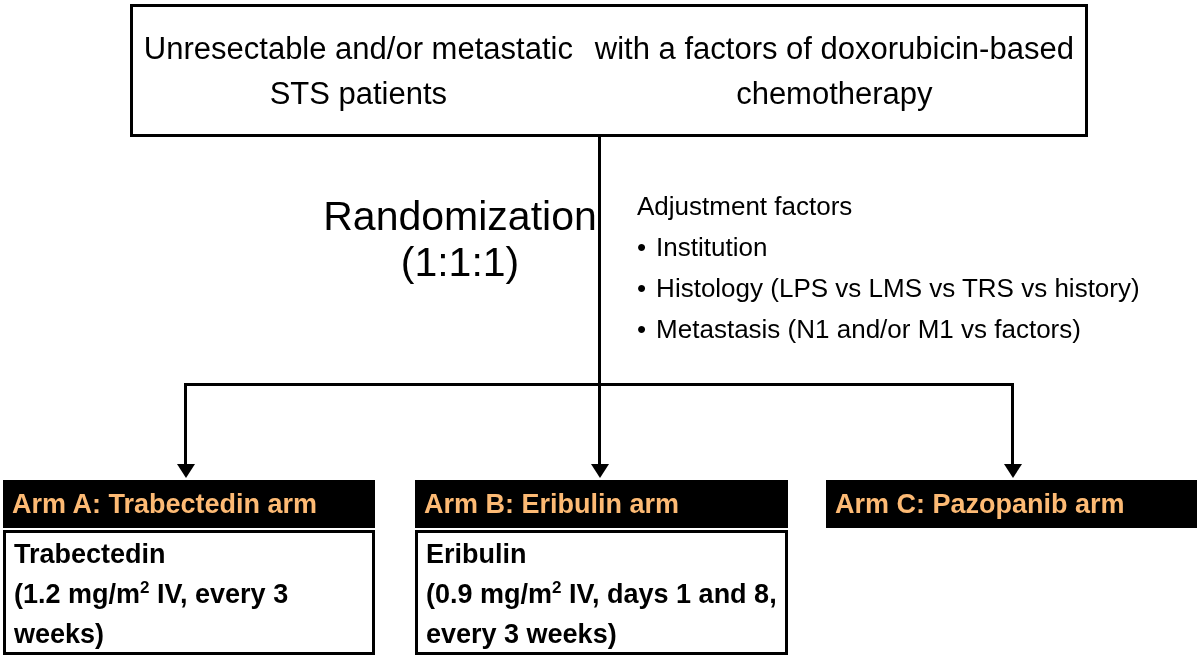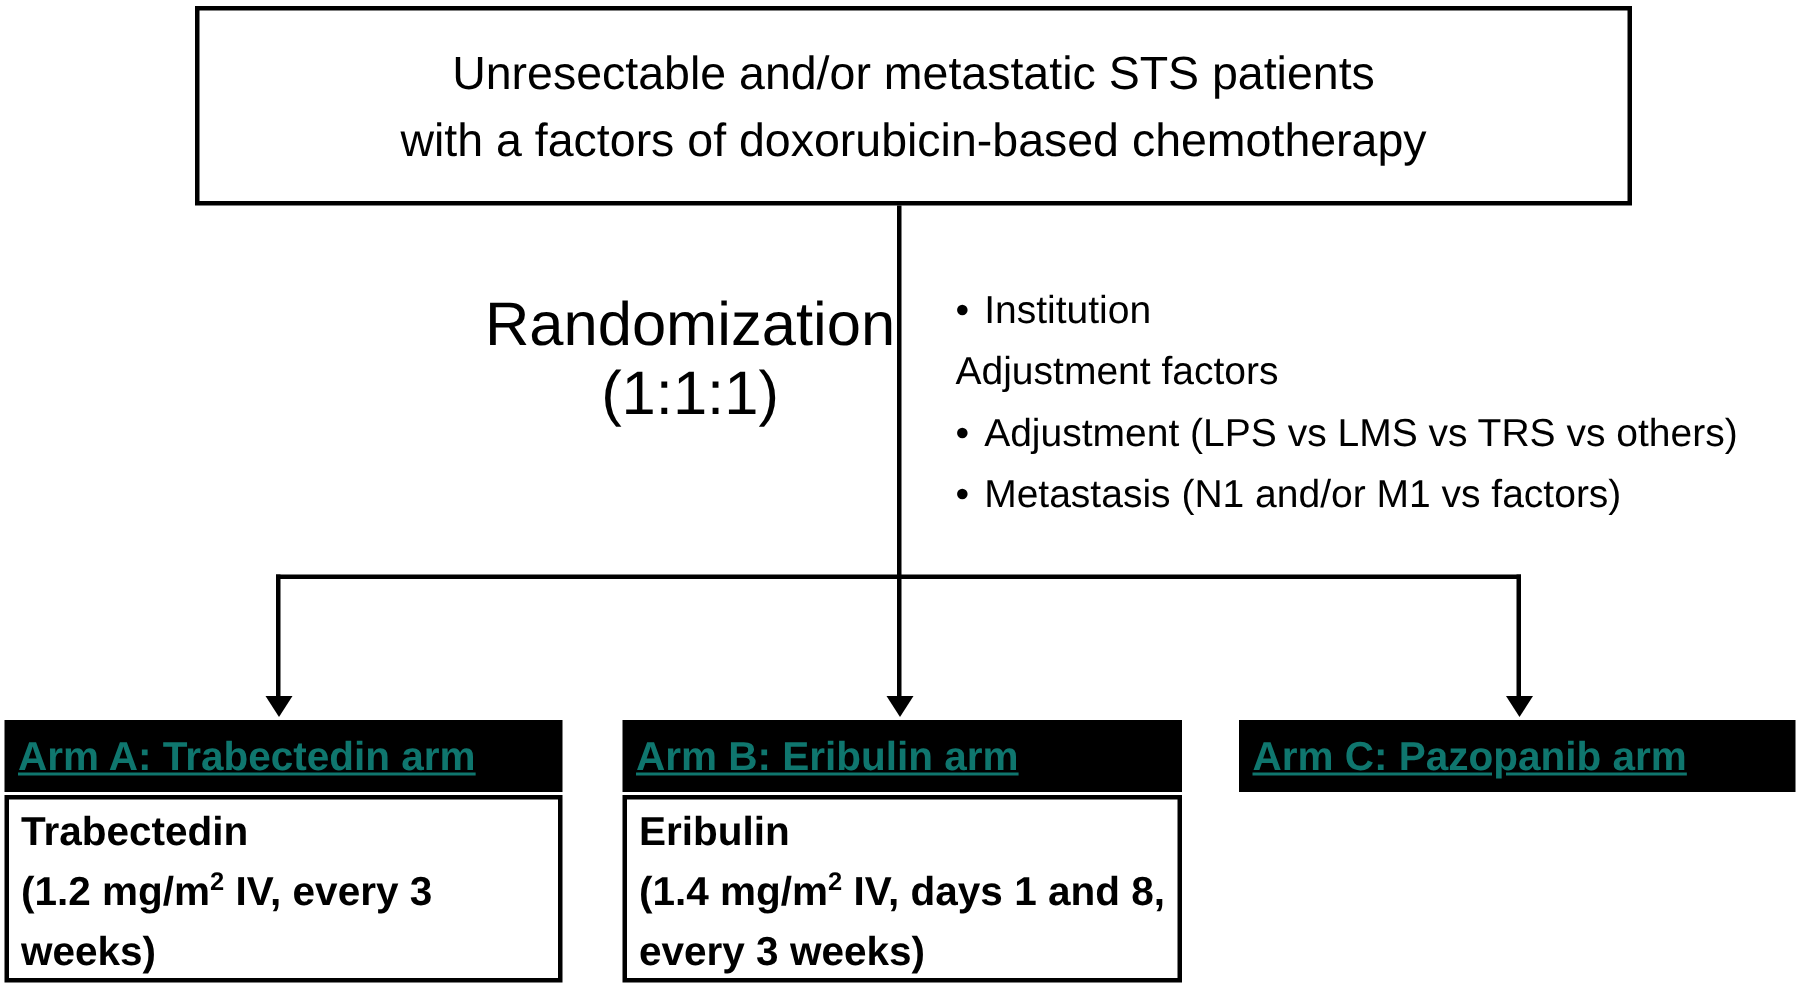--- a/index.html
+++ b/index.html
@@ -21,21 +21,21 @@
   
   .top-box {
     position: absolute;
     left: 130px;
     top: 4px;
     width: 958px;
     height: 133px;
     border: 3px solid #000000;
     box-sizing: border-box;
     display: flex;
-    flex-direction: column;
+    flex-direction: row;
     justify-content: center;
     align-items: center;
     text-align: center;
     font-size: 31px;
     line-height: 45px;
   }
 
   
   .line {
     position: absolute;
@@ -88,29 +88,28 @@
     position: absolute;
     top: 480px;
     box-sizing: border-box;
   }
   .arm-a { left: 3px;   width: 372px; }
   .arm-b { left: 415px; width: 373px; }
   .arm-c { left: 826px; width: 371px; }
 
   .arm-header {
     background: #000000;
-    color: #0f766e;
+    color: #fdba74;
     font-weight: bold;
     font-size: 27px;
     height: 48px;
     display: flex;
     align-items: center;
     padding-left: 9px;
     box-sizing: border-box;
-    text-decoration: underline;
   }
   .arm-body {
     margin-top: 2px;
     border: 3px solid #000000;
     height: 125px;
     box-sizing: border-box;
     padding: 1px 8px 0 8px;
     font-size: 27px;
     line-height: 40px;
     font-weight: bold;
@@ -137,45 +136,45 @@
   <div class="arrowhead ah-left"></div>
   <div class="arrowhead ah-center"></div>
   <div class="arrowhead ah-right"></div>
 
   <div class="randomization">
     <div>Randomization</div>
     <div>(1:1:1)</div>
   </div>
 
   <div class="adjustment">
+    <div>Adjustment factors</div>
     <div>
       <span class="bullet">•</span><span>Institution</span>
     </div>
-    <div>Adjustment factors</div>
     <div>
-      <span class="bullet">•</span><span>Adjustment (LPS vs LMS vs TRS vs others)</span>
+      <span class="bullet">•</span><span>Histology (LPS vs LMS vs TRS vs history)</span>
     </div>
     <div>
       <span class="bullet">•</span><span>Metastasis (N1 and/or M1 vs factors)</span>
     </div>
   </div>
 
   <div class="arm arm-a">
     <div class="arm-header">Arm A: Trabectedin arm</div>
     <div class="arm-body">
       <span>Trabectedin</span><br>
       <span><span>(1.2 mg/m</span><sup>2</sup><span> IV, every 3 weeks)</span></span>
     </div>
   </div>
 
   <div class="arm arm-b">
     <div class="arm-header">Arm B: Eribulin arm</div>
     <div class="arm-body">
       <span>Eribulin</span><br>
-      <span><span>(1.4 mg/m</span><sup>2</sup><span> IV, days 1 and 8, every 3 weeks)</span></span>
+      <span><span>(0.9 mg/m</span><sup>2</sup><span> IV, days 1 and 8, every 3 weeks)</span></span>
     </div>
   </div>
 
   <div class="arm arm-c">
     <div class="arm-header">Arm C: Pazopanib arm</div>
   </div>
 
 </div>
 
 </body></html>

